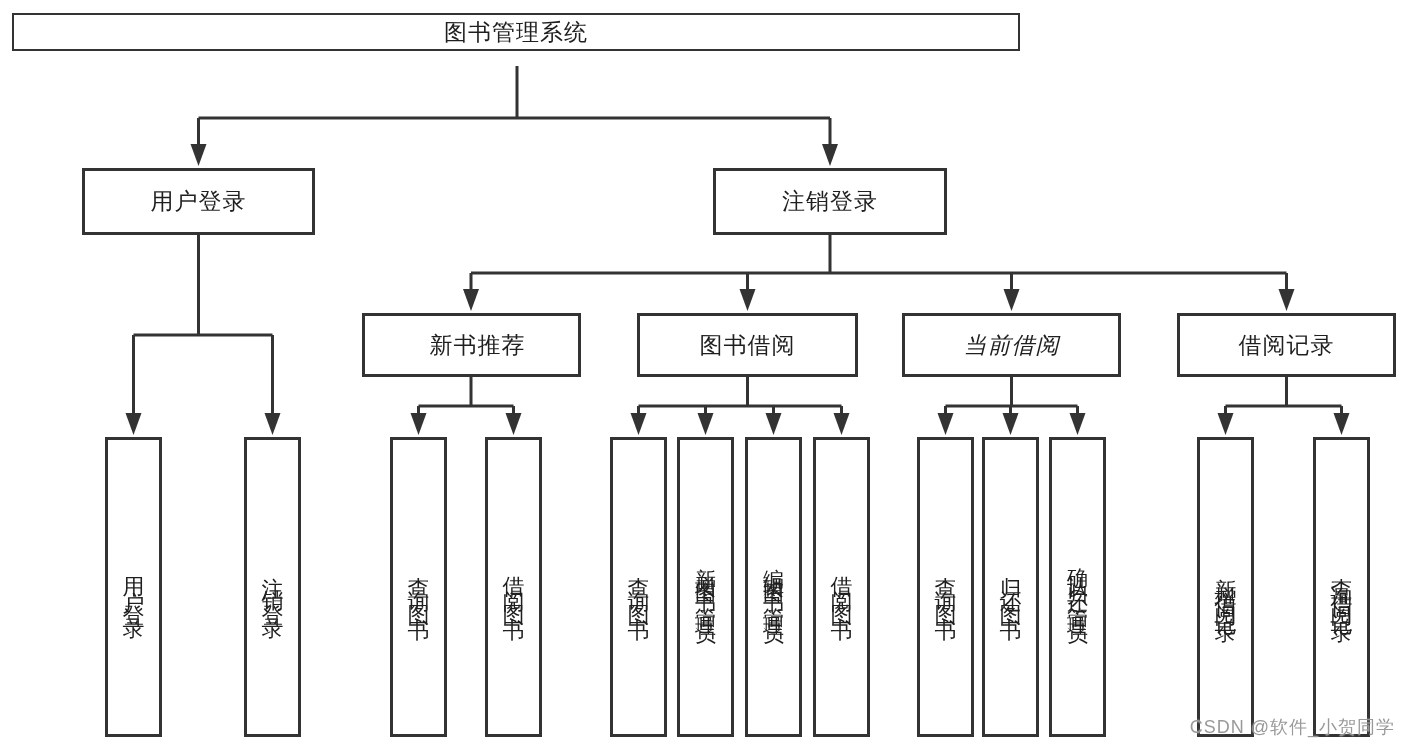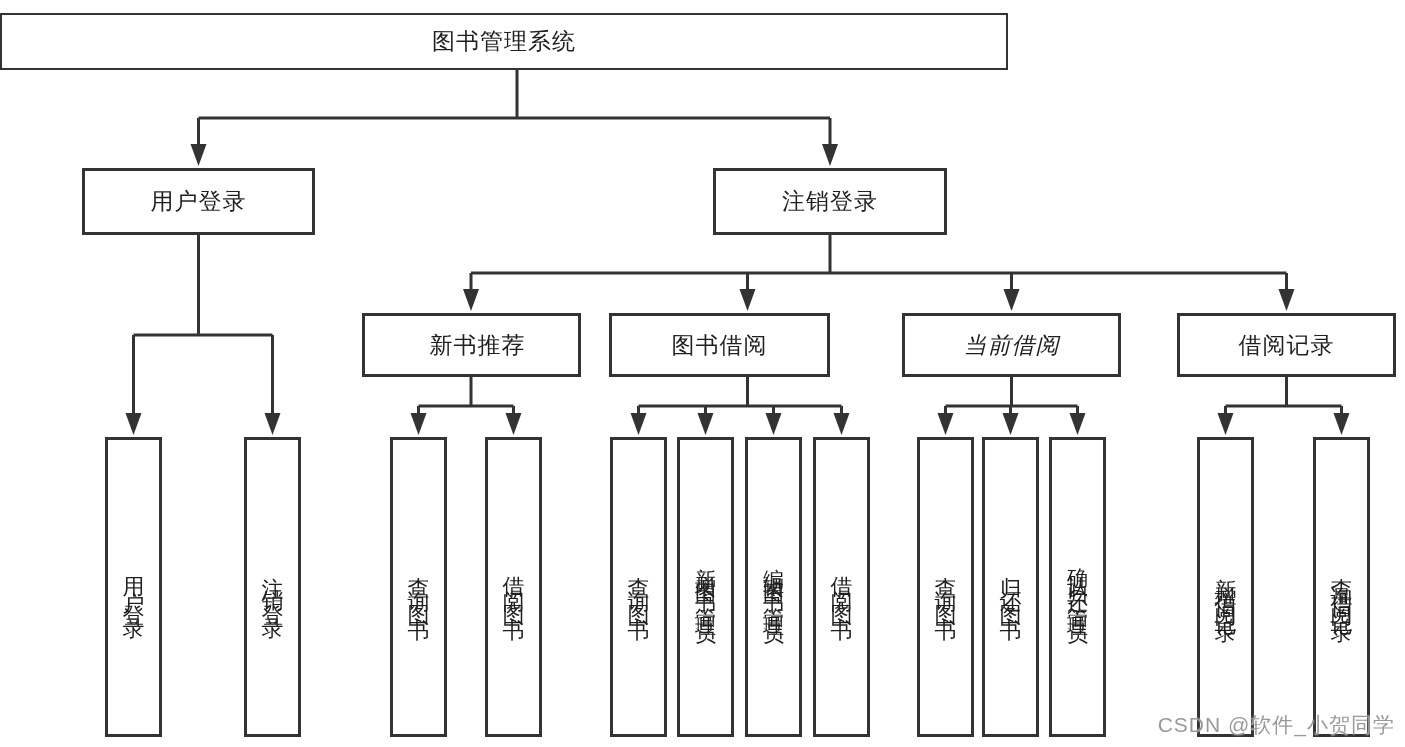--- a/index.html
+++ b/index.html
@@ -41,21 +41,21 @@
     top: 437px;
   }
   .leaf.medium { letter-spacing: 9px; }
   .leaf.tight  { letter-spacing: 8px; font-size: 21px; }
   .lvl2 { top: 168px; height: 67px; }
   .lvl3 { top: 313px; height: 64px; }
   .watermark {
     position: absolute;
     right: 10px;
     bottom: 8px;
-    font-size: 21px;
+    font-size: 18px;
     letter-spacing: 1px;
     color: rgba(148,148,148,0.95);
     z-index: 5;
     text-shadow: 0 0 2px rgba(255,255,255,0.8);
   }
 </style>
 </head>
 <body>
 
 <div class="canvas">
@@ -86,27 +86,27 @@
       <polygon points="765.5,413 781.5,413 773.5,435"></polygon>
       <polygon points="833.5,413 849.5,413 841.5,435"></polygon>
       <polygon points="937.5,413 953.5,413 945.5,435"></polygon>
       <polygon points="1002.5,413 1018.5,413 1010.5,435"></polygon>
       <polygon points="1069.5,413 1085.5,413 1077.5,435"></polygon>
       <polygon points="1217.5,413 1233.5,413 1225.5,435"></polygon>
       <polygon points="1333.5,413 1349.5,413 1341.5,435"></polygon>
     </g>
   </svg>
 
-  <div class="node root" style="left:0; top:13px; width:1008px; height:57px;text-align:center;">图书管理系统</div>
+  <div class="node root" style="left:12px; top:13px; width:1008px; height:38px;text-align:center;">图书管理系统</div>
 
   <div class="node lvl2" style="left:82px; width:233px;">用户登录</div>
   <div class="node lvl2" style="left:713px; width:234px;">注销登录</div>
 
   <div class="node lvl3" style="left:362px; width:219px;padding-left:12px;">新书推荐</div>
-  <div class="node lvl3" style="left:609px; width:221px;">图书借阅</div>
+  <div class="node lvl3" style="left:637px; width:221px;">图书借阅</div>
   <div class="node lvl3" style="left:902px; width:219px;font-style:italic;">当前借阅</div>
   <div class="node lvl3" style="left:1177px; width:219px;">借阅记录</div>
 
   <div class="node leaf" style="left:105px;">用户登录</div>
   <div class="node leaf" style="left:244px;">注销登录</div>
 
   <div class="node leaf" style="left:390px;">查询图书</div>
   <div class="node leaf" style="left:485px;">借阅图书</div>
 
   <div class="node leaf" style="left:610px;">查询图书</div>

